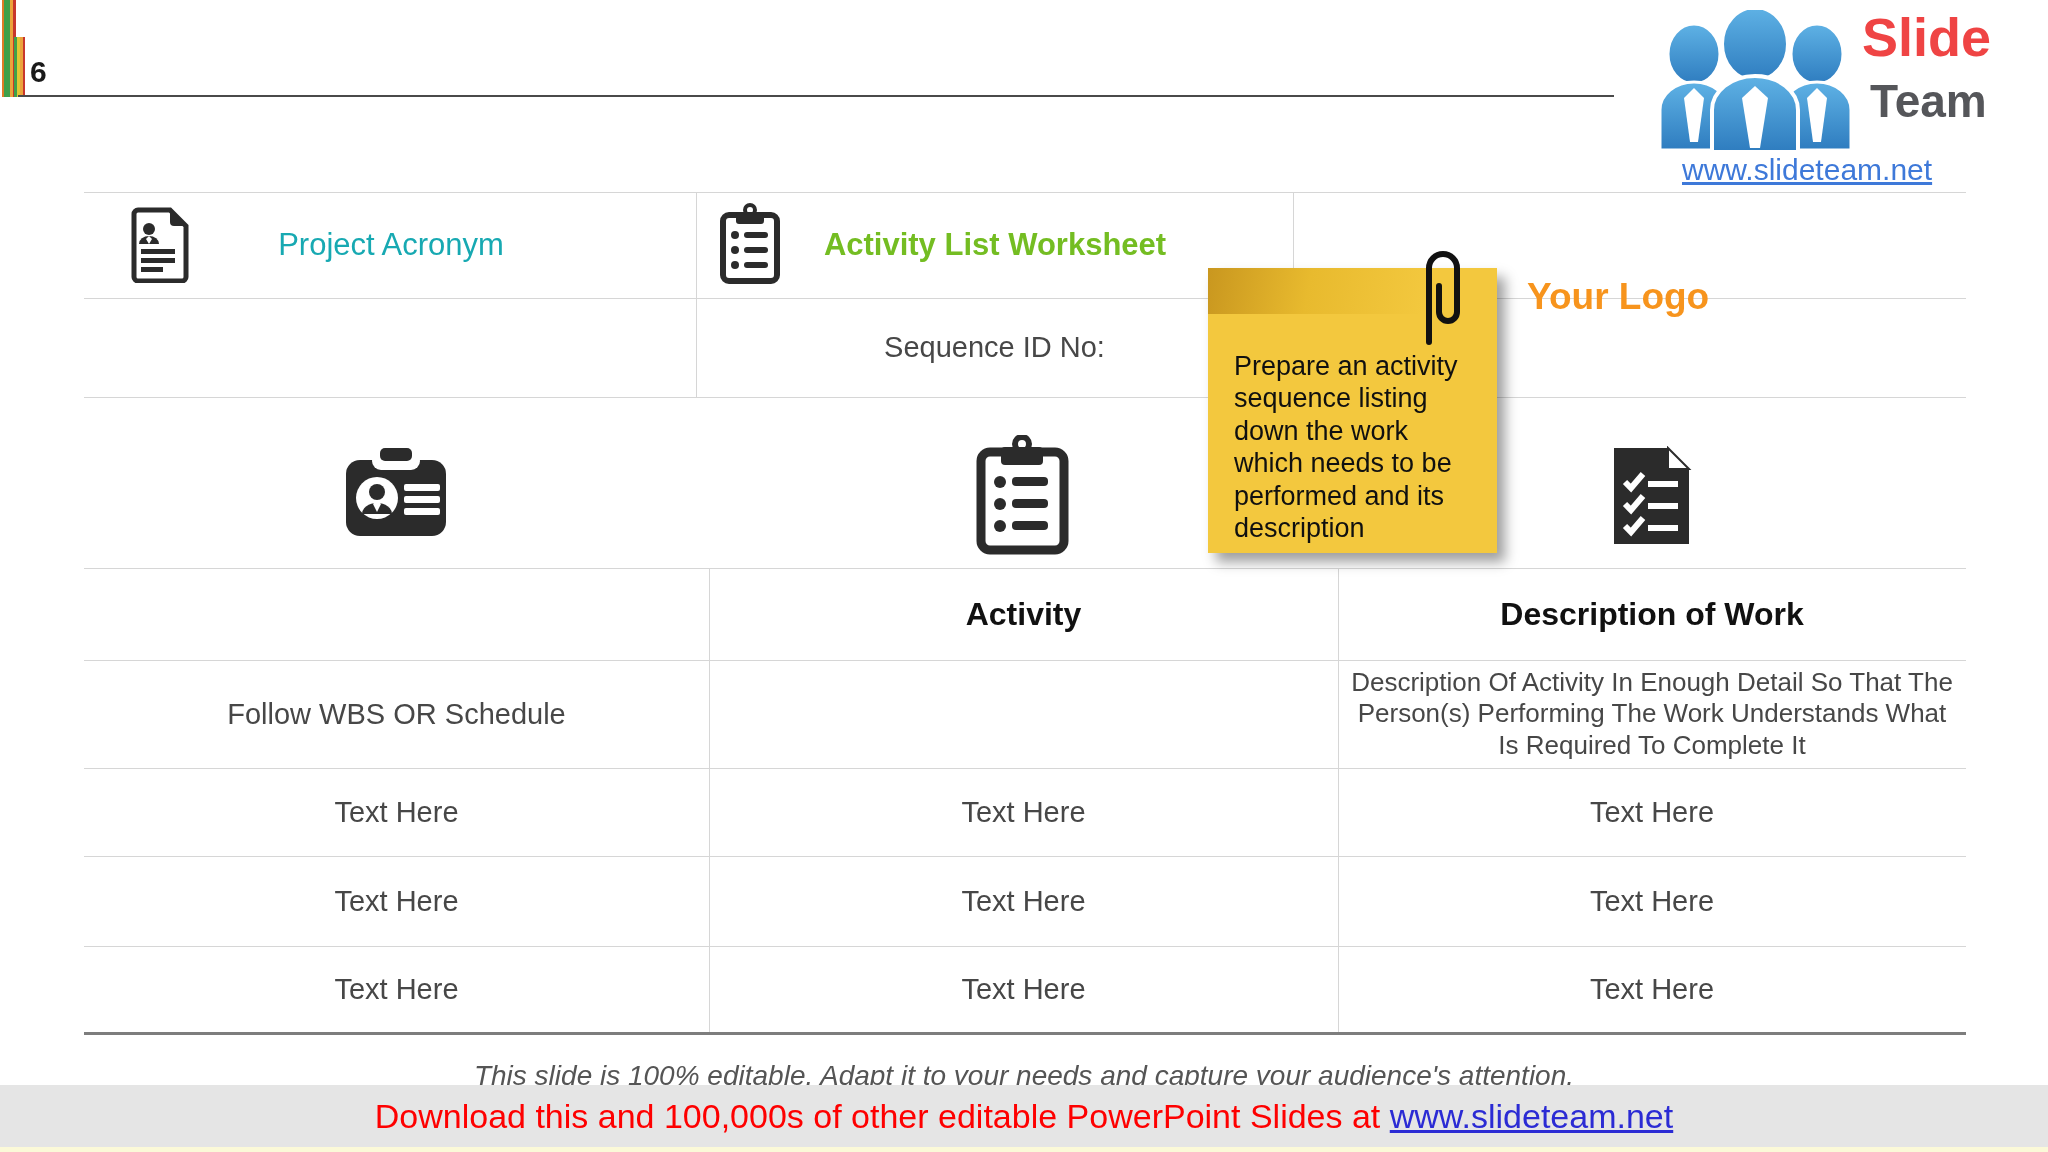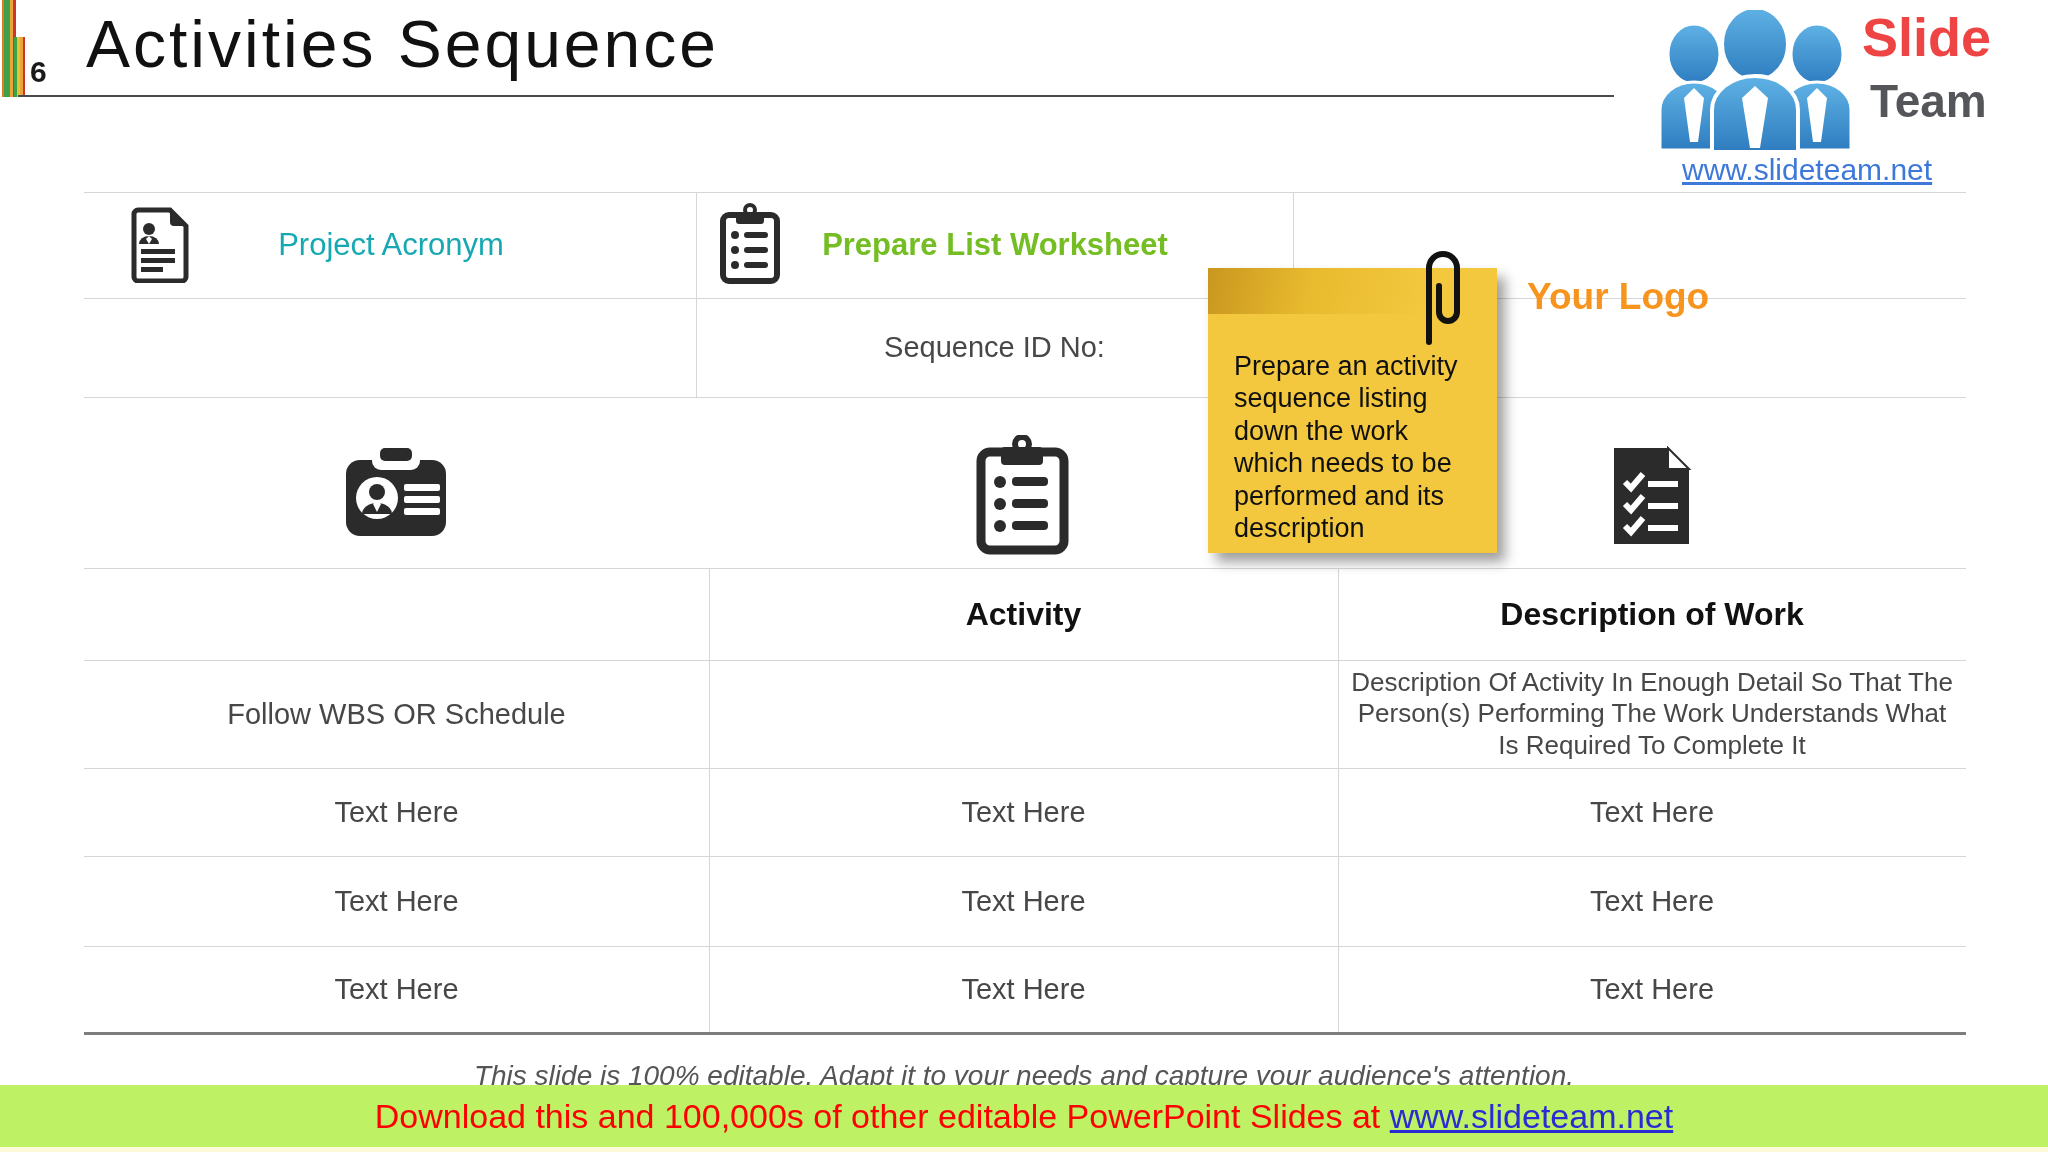--- a/index.html
+++ b/index.html
@@ -38,35 +38,34 @@
 
   
   .note{left:1208px;top:268px;width:289px;height:285px;background:#f3c83e;
         box-shadow:8px 9px 12px rgba(0,0,0,0.38);z-index:5;}
   .note-fold{left:0;top:0;width:100%;height:46px;
         background:linear-gradient(100deg,#c9971f 0%,#e8ba2e 35%,#f3c83e 75%);}
   .note-text{left:26px;top:82px;width:248px;font-size:27px;line-height:1.2;color:#101010;}
   .paperclip{left:1420px;top:250px;z-index:6;}
 
   .footer-note{left:0;top:1060px;width:2048px;text-align:center;font-size:28px;font-style:italic;color:#555;z-index:1;}
-  .banner{left:0;top:1085px;width:2048px;height:62px;background:#bef264;z-index:2;
+  .banner{left:0;top:1085px;width:2048px;height:62px;background:#e5e5e5;z-index:2;
           display:flex;align-items:center;justify-content:center;font-size:34px;}
   .banner-red{color:#fe0000;white-space:pre;}
   .banner-link{color:#2b2bd4;text-decoration:underline;}
   .banner-under{left:0;top:1147px;width:2048px;height:5px;background:#fbf9d8;z-index:2;}
 </style>
 </head>
 <body>
 
 <div id="slide">
 
   <div class="abs bar-a"></div>
   <div class="abs bar-b"></div>
   <div class="abs slide-num">6</div>
-  <div class="abs title">Activities Sequence</div>
   <div class="abs title-rule"></div>
 
   <div class="abs logo-box">
     <svg class="abs" style="left:8px;top:10px" width="215" height="142" viewBox="0 0 215 142">
       <defs>
         <linearGradient id="pg" x1="0" y1="0" x2="0" y2="1">
           <stop offset="0" stop-color="#5fb2e5"></stop>
             <stop offset="1" stop-color="#2e7cbf"></stop>
         </linearGradient>
       </defs>
@@ -111,21 +110,21 @@
     <rect x="18" y="9" width="28" height="12" rx="3" fill="#2b2b2b"></rect>
     <g fill="#2b2b2b">
       <circle cx="17" cy="32" r="4"></circle>
         <rect x="26" y="29" width="24" height="6" rx="3"></rect>
       <circle cx="17" cy="47" r="4"></circle>
         <rect x="26" y="44" width="24" height="6" rx="3"></rect>
       <circle cx="17" cy="62" r="4"></circle>
         <rect x="26" y="59" width="24" height="6" rx="3"></rect>
     </g>
   </svg>
-  <div class="abs flexc hdr-green" style="left:795px;top:212px;width:400px;height:66px">Prepare List Worksheet</div>
+  <div class="abs flexc hdr-green" style="left:795px;top:212px;width:400px;height:66px">Activity List Worksheet</div>
 
   <div class="abs your-logo">Your Logo</div>
 
   <div class="abs flexc cell-gray" style="left:696px;top:298px;width:597px;height:99px">Sequence ID No:</div>
 
   <svg class="abs" style="left:338px;top:448px" width="116" height="94" viewBox="0 0 116 94">
     <rect x="8" y="12" width="100" height="76" rx="14" fill="#2b2b2b"></rect>
     <rect x="34" y="4" width="48" height="18" rx="9" fill="#fff"></rect>
     <rect x="42" y="0" width="32" height="13" rx="5" fill="#2b2b2b"></rect>
     <circle cx="39" cy="50" r="21" fill="#fff"></circle>

